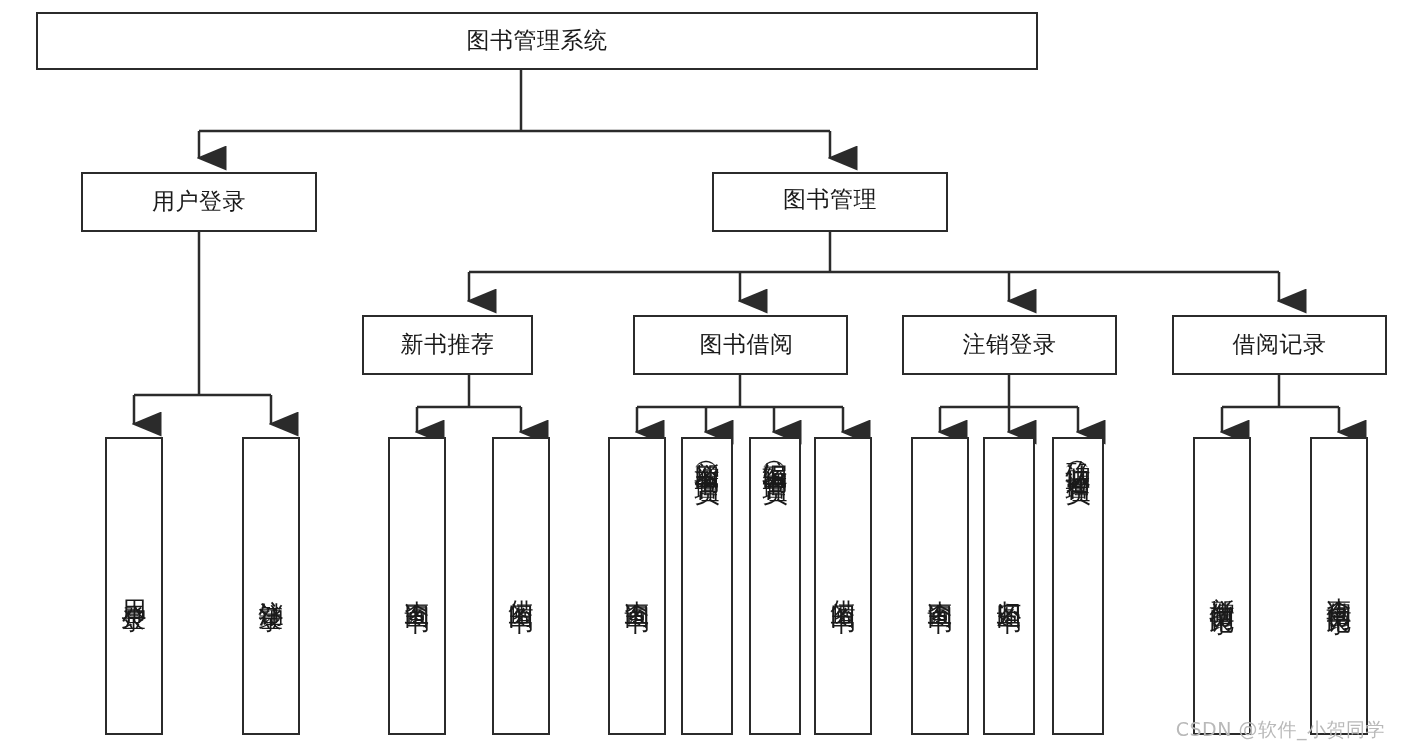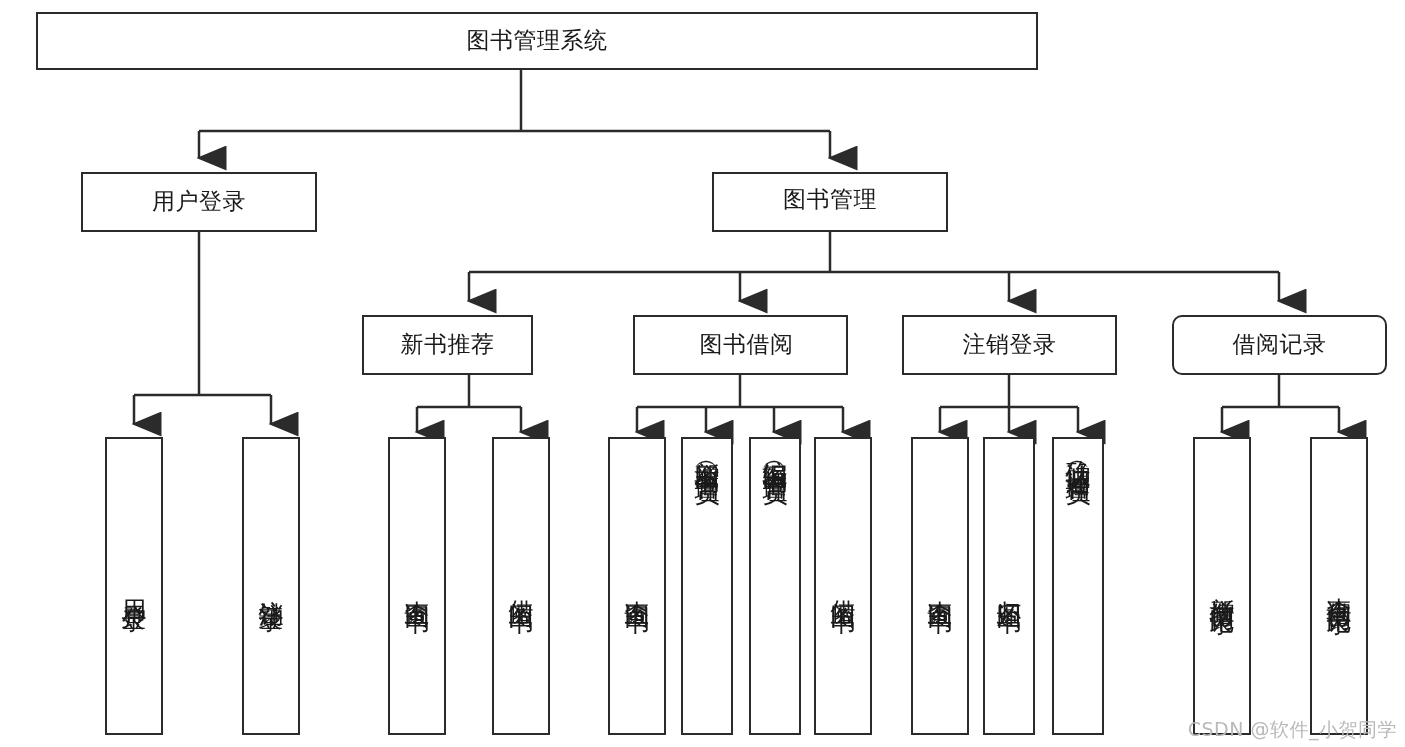--- a/index.html
+++ b/index.html
@@ -48,21 +48,21 @@
     padding: 2px 0;
     align-items: center;
     justify-content: center;
     overflow: hidden;
   }
   .node.v.top {
     justify-content: flex-start;
   }
   .watermark {
     position: absolute;
-    right: 8px;
+    right: 20px;
     bottom: 4px;
     font-size: 19px;
     color: #b9b9b9;
     white-space: nowrap;
     letter-spacing: 0.5px;
   }
 </style>
 </head>
 <body>
 
@@ -131,21 +131,21 @@
 
   <div class="node h" style="left:362px; top:315px; width:171px; height:60px;">
     <span>新书推荐</span>
   </div>
   <div class="node h" style="left:633px; top:315px; width:215px; height:60px;padding-left:12px;">
     <span>图书借阅</span>
   </div>
   <div class="node h" style="left:902px; top:315px; width:215px; height:60px;">
     <span>注销登录</span>
   </div>
-  <div class="node h" style="left:1172px; top:315px; width:215px; height:60px;border-radius:10px;">
+  <div class="node h" style="left:1172px; top:315px; width:215px; height:60px;">
     <span>借阅记录</span>
   </div>
 
   <div class="node v" style="left:105px; top:437px; width:58px; height:298px;">
     <span>用户登录</span>
   </div>
   <div class="node v" style="left:242px; top:437px; width:58px; height:298px;">
     <span>注销登录</span>
   </div>
 

